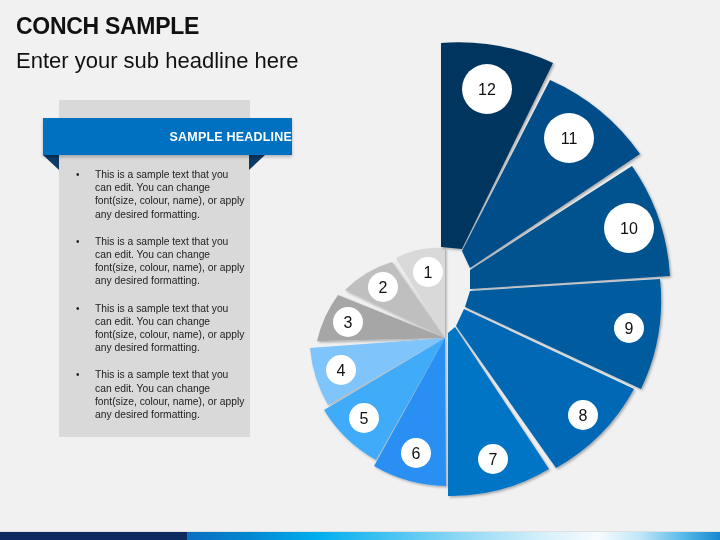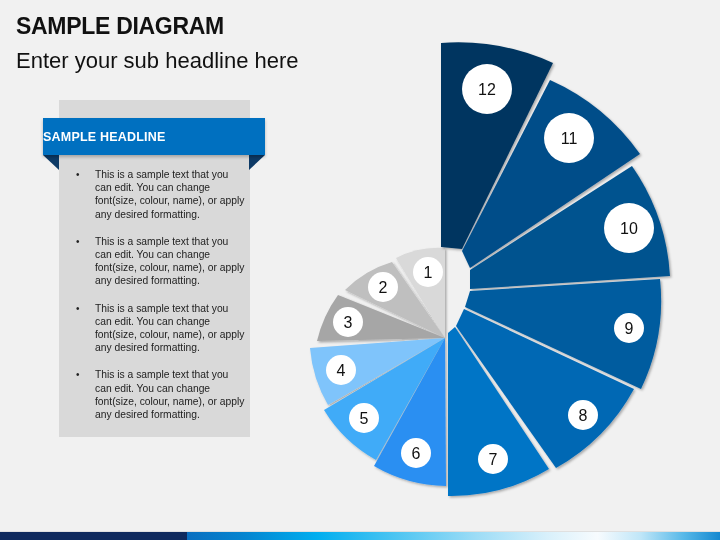--- a/index.html
+++ b/index.html
@@ -14,24 +14,24 @@
   }
   .subtitle {
     position: absolute; left: 16px; top: 48px;
     font-size: 22px; color: #111;
   }
   .panel {
     position: absolute; left: 59px; top: 100px; width: 191px; height: 337px;
     background: #d9d9d9;
   }
   .ribbon {
-    position: absolute; left: 43px; top: 118px; width: 222px; height: 37px;
+    position: absolute; left: 43px; top: 118px; width: 249px; height: 37px;
     background: #0070c0;
     box-shadow: 0 2px 3px rgba(0,0,0,0.25);
-    display: flex; align-items: center; justify-content: flex-start;
+    display: flex; align-items: center; justify-content: flex-end;
   }
   .ribbon-label {
     color: #fff; font-weight: bold; font-size: 12.5px; letter-spacing: 0.2px;
   }
   .fold { position: absolute; top: 155px; width: 0; height: 0; }
   .fold-left { left: 43px; border-top: 15px solid #0d3a66; border-left: 16px solid transparent; }
   .fold-right { left: 249px; border-top: 15px solid #0d3a66; border-right: 16px solid transparent; }
   .bullets {
     position: absolute; left: 76px; top: 168px; width: 170px;
     margin: 0; padding: 0; list-style: none;
@@ -57,21 +57,21 @@
       #4dc5f2 55%, #9cdcf6 66%, #d8f0fb 76%, #f7fbfe 83%, #bfe6f8 89%,
       #56b8e8 95%, #1488d0 100%);
   }
   .bottom-line {
     position: absolute; left: 0; top: 531px; width: 720px; height: 1px; background: #e0e0e0;
   }
 </style>
 </head>
 <body>
 
-<div class="title">SAMPLE DIAGRAM</div>
+<div class="title">CONCH SAMPLE</div>
 <div class="subtitle">Enter your sub headline here</div>
 
 <div class="panel"></div>
 <div class="fold fold-left"></div>
 <div class="fold fold-right"></div>
 <div class="ribbon">
   <span class="ribbon-label">SAMPLE HEADLINE</span>
 </div>
 
 <ul class="bullets">

